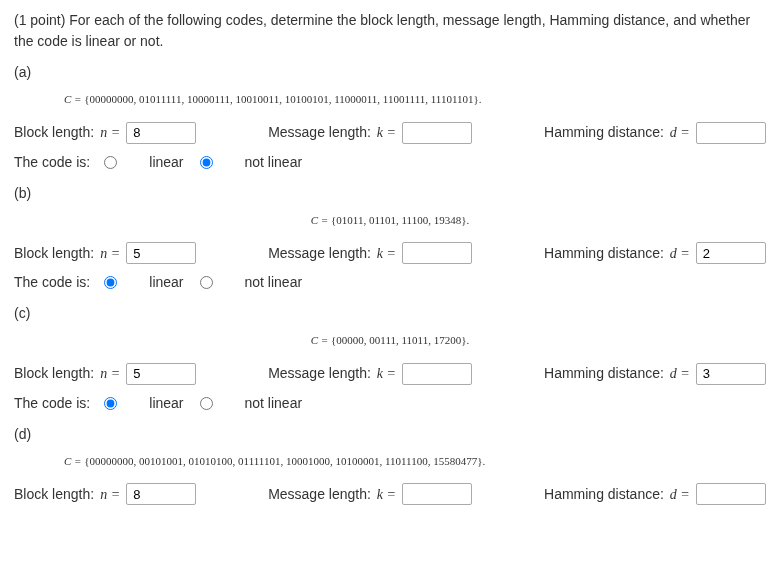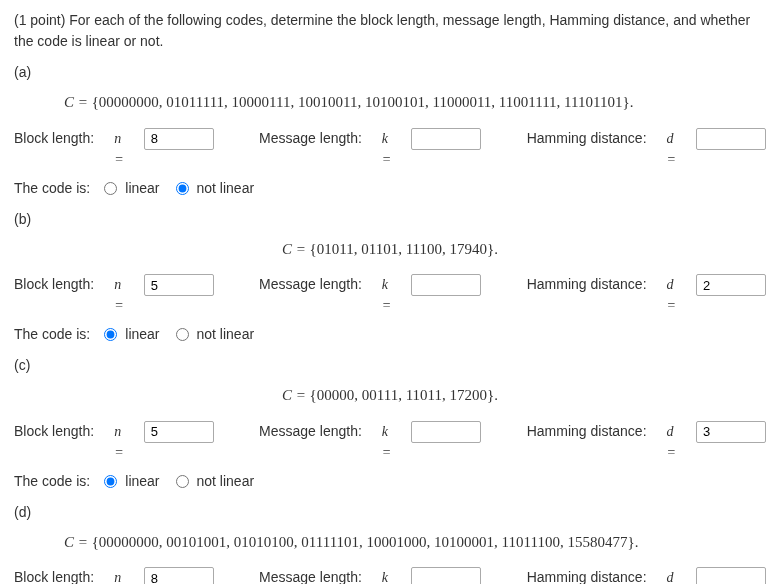--- a/index.html
+++ b/index.html
@@ -13,32 +13,32 @@
       overflow: hidden;
       line-height: 1.5;
     }
     .intro { margin-bottom: 10px; }
     .part-label {
       margin: 10px 0 6px 0;
     }
     .code-def {
       font-family: Georgia, 'Times New Roman', serif;
       font-style: italic;
-      font-size: 15px;
+      font-size: 11px;
       text-align: center;
       margin: 8px 0 14px 0;
       white-space: nowrap;
     }
     .code-def .cvar { font-style: italic; }
     .code-def .set { font-style: normal; }
     .code-def-left { text-align: left; padding-left: 50px; }
     .row {
       display: flex;
-      align-items: flex-start;
-      gap: 20px;
+      align-items: center;
+      gap: 6px;
       margin: 8px 0;
       flex-wrap: nowrap;
     }
     .label {
       font-family: Arial, Helvetica, sans-serif;
       white-space: nowrap;
     }
     .mathvar {
       font-family: Georgia, 'Times New Roman', serif;
       font-style: italic;
@@ -56,21 +56,21 @@
       margin: 0 2px 0 4px;
       vertical-align: middle;
     }
     .radio-group {
       display: flex;
       align-items: center;
       gap: 6px;
       margin: 6px 0 10px 0;
     }
     .radio-group .prefix { margin-right: 4px; }
-    .radio-label { margin-right: 6px; }
+    .radio-label { margin-right: 6px; margin-left: 24px; }
     .spacer-md { display: inline-block; width: 60px; }
   </style>
 </head>
 <body>
 
 <div class="intro">(1 point) For each of the following codes, determine the block length, message length, Hamming distance, and whether the code is linear or not.</div>
 
 <div class="part-label">(a)</div>
 <div class="code-def code-def-left">
   <span class="cvar">C =</span>
@@ -93,21 +93,21 @@
   <span class="label prefix">The code is:</span>
   <input type="radio" name="ra" style="">
   <span class="radio-label">linear</span>
   <input type="radio" name="ra" checked="" style="">
   <span class="radio-label">not linear</span>
 </div>
 
 <div class="part-label">(b)</div>
 <div class="code-def">
   <span class="cvar">C =</span>
-  <span class="set">{01011, 01101, 11100, 17940}.</span>
+  <span class="set">{01011, 01101, 11100, 19348}.</span>
 </div>
 <div class="row">
   <span class="label">Block length:</span>
   <span class="mathvar">n =</span>
   <input type="text" value="5" style="">
   <span class="spacer-md"></span>
   <span class="label">Message length:</span>
   <span class="mathvar">k =</span>
   <input type="text" value="" style="">
   <span class="spacer-md"></span>

